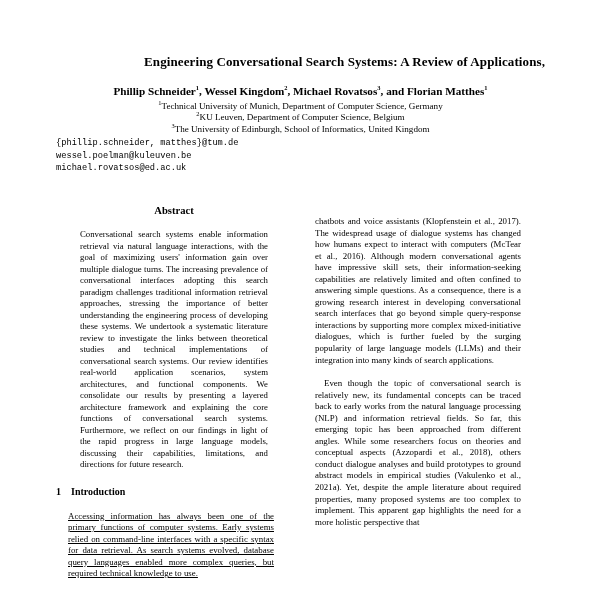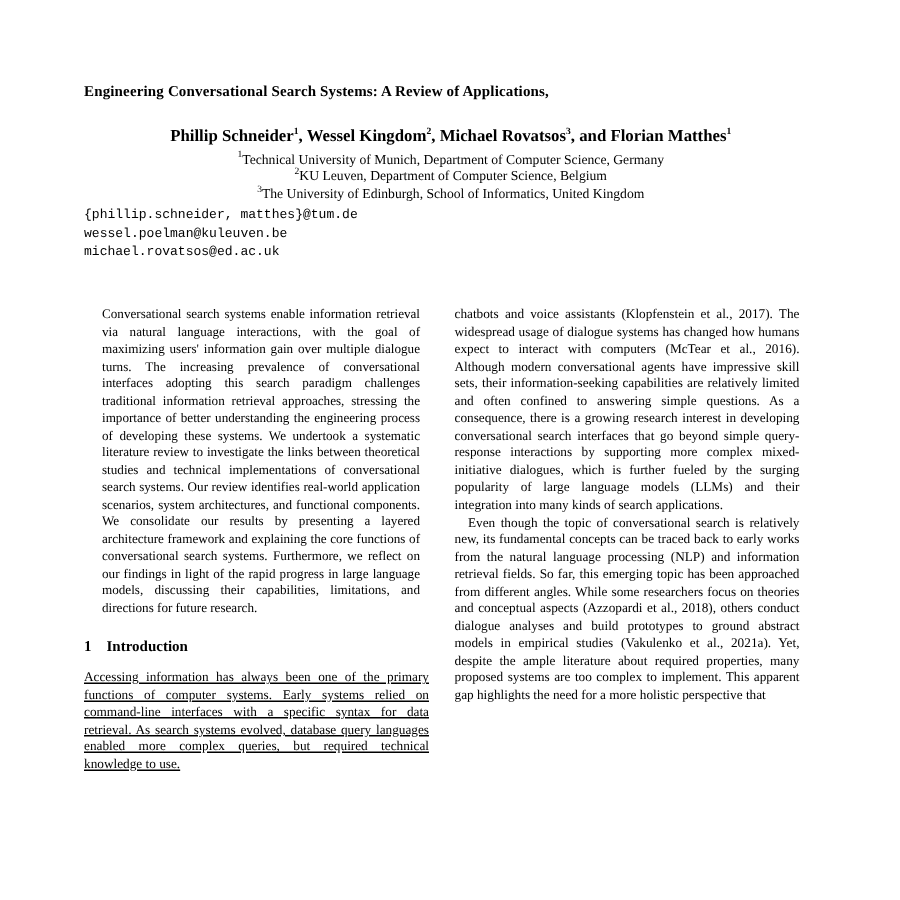--- a/index.html
+++ b/index.html
@@ -19,23 +19,23 @@
   .content {
     position: absolute;
     left: 56px;
     top: 0;
     width: 489px;
   }
 
   
   .title {
     margin-top: 52px;
-    text-align: left;
+    text-align: right;
     font-weight: bold;
-    font-size: 10px;
+    font-size: 13px;
     line-height: 19px;
     letter-spacing: 0.1px;
   }
   .title-line { display: block; }
 
   .authors {
     margin-top: 13px;
     text-align: center;
     font-weight: bold;
     font-size: 11.2px;
@@ -85,21 +85,21 @@
     margin-left: 12px;
   }
   .abstract-heading {
     text-align: center;
     font-weight: bold;
     font-size: 10.6px;
     line-height: 13px;
     margin-bottom: 9px;
   }
   p {
-    margin: 0;
+    margin: 12px;
     font-size: 8.85px;
     line-height: 11.55px;
     text-align: justify;
     text-justify: inter-word;
     hyphens: manual;
   }
   .abstract-text {
     font-size: 8.75px;
     line-height: 11.5px;
   }
@@ -144,20 +144,21 @@
       <span class="email-line">michael.rovatsos@ed.ac.uk</span>
     </div>
 
   </div>
 
   <div class="columns">
 
     <div class="col col-left">
 
       <div class="abstract-block">
+        <div class="abstract-heading">Abstract</div>
         <p class="abstract-text">Conversational search systems enable information retrieval via natural language interactions, with the goal of maximizing users' information gain over multiple dialogue turns. The increasing prevalence of conversational interfaces adopting this search paradigm challenges traditional information retrieval approaches, stressing the importance of better understanding the engineering process of developing these systems. We undertook a systematic literature review to investigate the links between theoretical studies and technical implementations of conversational search systems. Our review identifies real-world application scenarios, system architectures, and functional components. We consolidate our results by presenting a layered architecture framework and explaining the core functions of conversational search systems. Furthermore, we reflect on our findings in light of the rapid progress in large language models, discussing their capabilities, limitations, and directions for future research.</p>
       </div>
 
       <div class="section-heading">
         <span class="section-num">1</span><span>Introduction</span>
       </div>
 
       <p class="body-par">Accessing information has always been one of the primary functions of computer systems. Early systems relied on command-line interfaces with a specific syntax for data retrieval. As search systems evolved, database query languages enabled more complex queries, but required technical knowledge to use.</p>
 
     </div>

